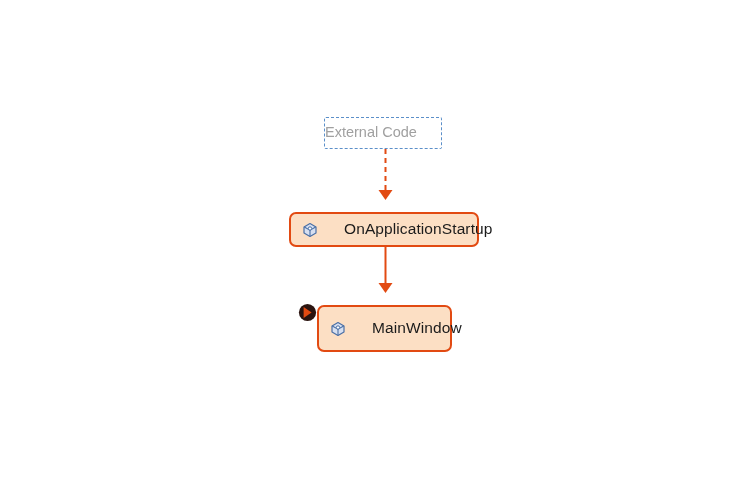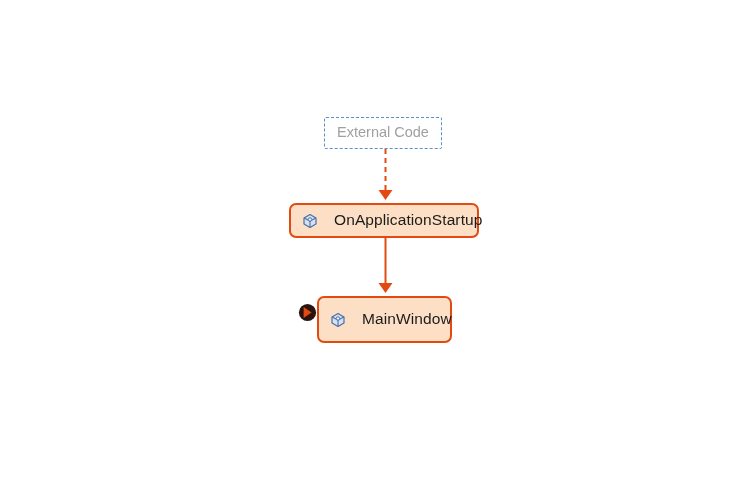--- a/index.html
+++ b/index.html
@@ -43,37 +43,37 @@
     align-items: center;
     white-space: nowrap;
   }
 
   
   .node-frame {
     background: #fcdfc4;
     border: 2px solid #e24a12;
     border-radius: 7px;
     padding: 0 14px 0 11px;
-    gap: 16px;
+    gap: 26px;
     box-shadow: 0 0 0 0 rgba(0,0,0,0);
+    margin-top: 9px;
   }
   .node-frame .node-label {
     font-size: 15.5px;
     color: #1b1b1b;
     letter-spacing: 0.1px;
     line-height: 1;
     padding-bottom: 1px;
   }
 
   
   .node-external {
     background: #ffffff;
     border: 1px dashed #5b8fc9;
     border-radius: 2px;
-    justify-content: center;
   }
   .node-external .node-label {
     font-size: 14.5px;
     color: #a0a0a0;
     line-height: 1;
     padding-bottom: 1px;
   }
 
   
   .icon {

